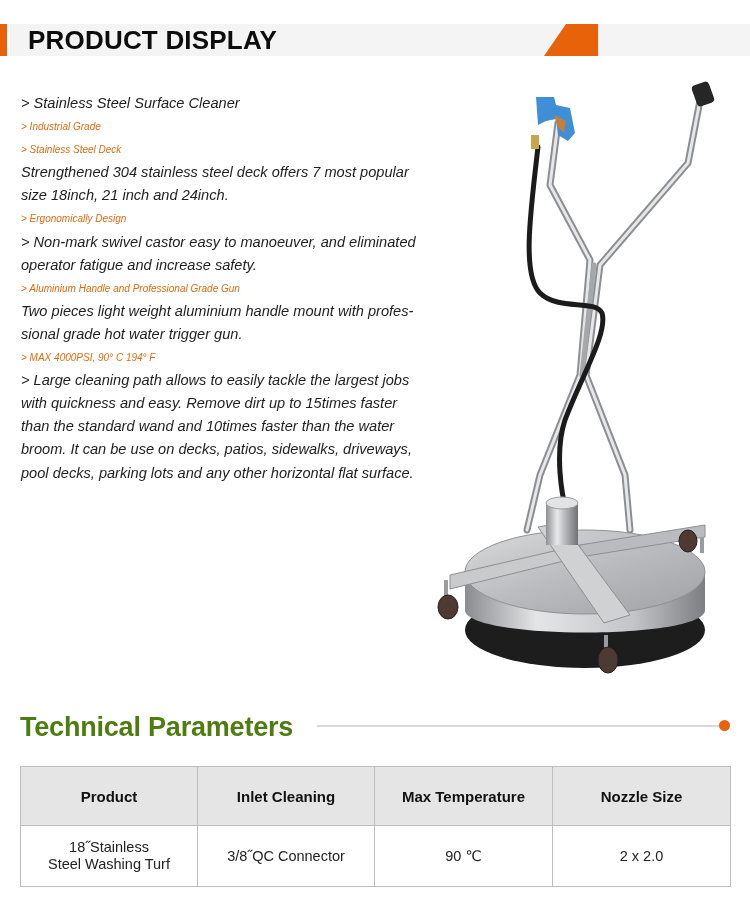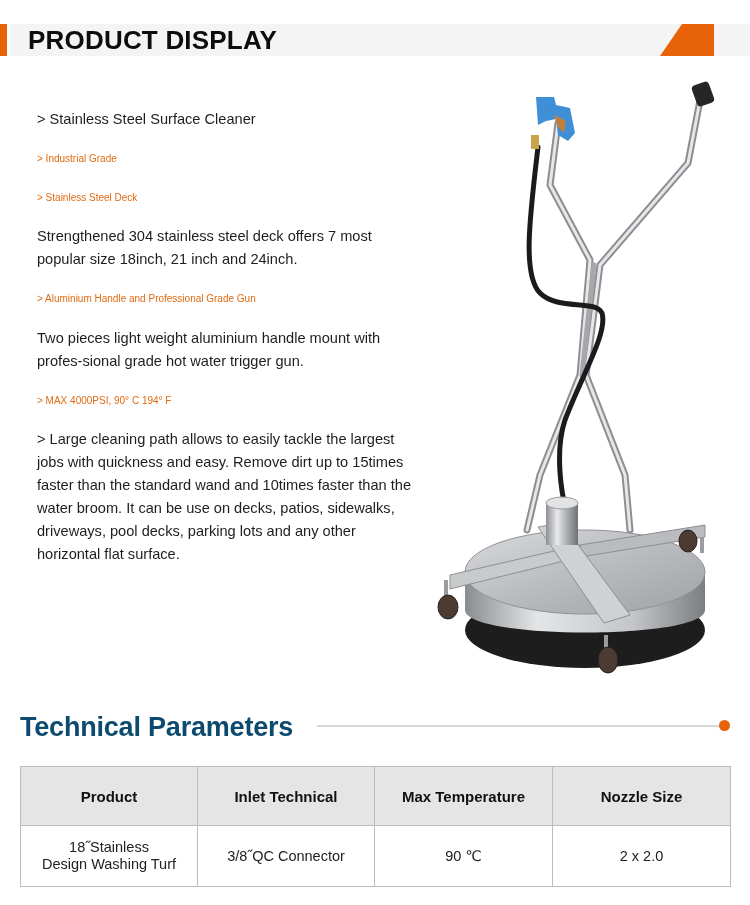--- a/index.html
+++ b/index.html
@@ -1,38 +1,38 @@
 <!DOCTYPE html>
 <html><head>
 <meta charset="utf-8">
 <style>
   html, body { margin: 0; padding: 0; background: #ffffff; }
   body { width: 750px; height: 905px; position: relative; overflow: hidden;
          font-family: "Liberation Sans", "DejaVu Sans", sans-serif; color: #1a1a1a; }
 
   
-  .hdr { position: absolute; top: 24px; left: 0; width: 714px; height: 32px; }
+  .hdr { position: absolute; top: 24px; left: 0; width: 598px; height: 32px; }
   .hdr-accent { position: absolute; left: 0; top: 0; width: 7px; height: 32px; background: #e8620a; }
   .hdr-band { position: absolute; left: 10px; top: 0; width: 740px; height: 32px; background: #f4f4f4; }
   .hdr-title { position: absolute; left: 28px; top: 1px; font-family: "Liberation Sans", sans-serif;
                font-weight: bold; font-size: 26px; letter-spacing: 0.2px; color: #0d0d0d; line-height: 30px; }
   .hdr-corner { position: absolute; right: 0; top: 0; width: 54px; height: 32px; }
 
   
   .desc { position: absolute; left: 21px; top: 92px; width: 408px; font-size: 14.6px; line-height: 23.1px; color: #1e1e1e; }
-  .desc p { margin: 16px; }
+  .desc p { margin: 0; font-style: italic; }
   .desc .hl { color: #e06b12; font-size: 10px; }
   .desc .j { text-align: justify; text-align-last: left; }
 
   
   .product { position: absolute; left: 430px; top: 75px; width: 300px; height: 610px; }
 
   
   .tp-title { position: absolute; left: 20px; top: 710px; font-size: 27px; font-weight: bold;
-              color: #0c4a6e; letter-spacing: -0.2px; line-height: 34px; }
+              color: #4d7c0f; letter-spacing: -0.2px; line-height: 34px; }
   .tp-line { position: absolute; left: 317px; top: 725px; width: 403px; height: 2px; background: #d9d9d9; }
   .tp-dot { position: absolute; left: 719px; top: 720px; width: 11px; height: 11px; border-radius: 50%; background: #e8620a; }
 
   
   .spec { position: absolute; left: 20px; top: 766px; width: 710px; border-collapse: collapse; table-layout: fixed; padding-left: 42px; }
   .spec th, .spec td { border: 1px solid #bdbdbd; text-align: center; vertical-align: middle; padding: 0 6px; }
   .spec th { background: #e5e5e5; height: 58px; font-size: 15px; font-weight: bold; color: #111; }
   .spec td { height: 60px; font-size: 14.5px; color: #222; line-height: 17px; }
 </style>
 </head>
@@ -45,20 +45,22 @@
   <svg class="hdr-corner" viewBox="0 0 54 32">
     <polygon points="22,0 54,0 54,32 0,32" fill="#e8620a"></polygon>
   </svg>
 </div>
 
 <div class="desc">
   <p>&gt; Stainless Steel Surface Cleaner</p>
   <p class="hl">&gt; Industrial Grade</p>
   <p class="hl">&gt; Stainless Steel Deck</p>
   <p>Strengthened 304 stainless steel deck offers 7 most popular size 18inch, 21 inch and 24inch.</p>
+  <p class="hl">&gt; Ergonomically Design</p>
+  <p>&gt; Non-mark swivel castor easy to manoeuver, and eliminated operator fatigue and increase safety.</p>
   <p class="hl">&gt; Aluminium Handle and Professional Grade Gun</p>
   <p>Two pieces light weight aluminium handle mount with profes-sional grade hot water trigger gun.</p>
   <p class="hl">&gt; MAX 4000PSI, 90° C 194° F</p>
   <p>&gt; Large cleaning path allows to easily tackle the largest jobs with quickness and easy. Remove dirt up to 15times faster than the standard wand and 10times faster than the water broom. It can be use on decks, patios, sidewalks, driveways, pool decks, parking lots and any other horizontal flat surface.</p>
 </div>
 
 <svg class="product" viewBox="0 0 300 610" role="img" aria-label="Stainless steel surface cleaner with blue trigger gun, aluminium handle, black hose and swivel castors">
   <defs>
     <linearGradient id="steel" x1="0" x2="1" y1="0" y2="0">
       <stop offset="0" stop-color="#8d8f93"></stop>
@@ -127,29 +129,29 @@
 <table class="spec">
   <colgroup>
     <col style="width:177px">
       <col style="width:177px">
       <col style="width:178px">
       <col style="width:178px">
   </colgroup>
   <thead>
     <tr>
       <th>Product</th>
-      <th>Inlet Technical</th>
+      <th>Inlet Cleaning</th>
       <th>Max Temperature</th>
       <th>Nozzle Size</th>
     </tr>
   </thead>
   <tbody>
     <tr>
       <td>
         <div>18˝Stainless</div>
-        <div>Design Washing Turf</div>
+        <div>Steel Washing Turf</div>
       </td>
       <td>3/8˝QC Connector</td>
       <td>90 ℃</td>
       <td>2 x 2.0</td>
     </tr>
   </tbody>
 </table>
 
 </body></html>

